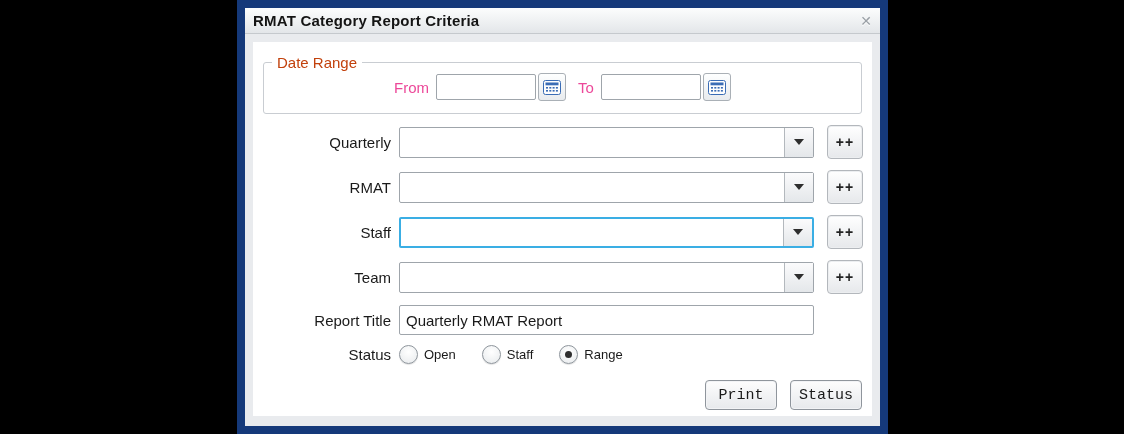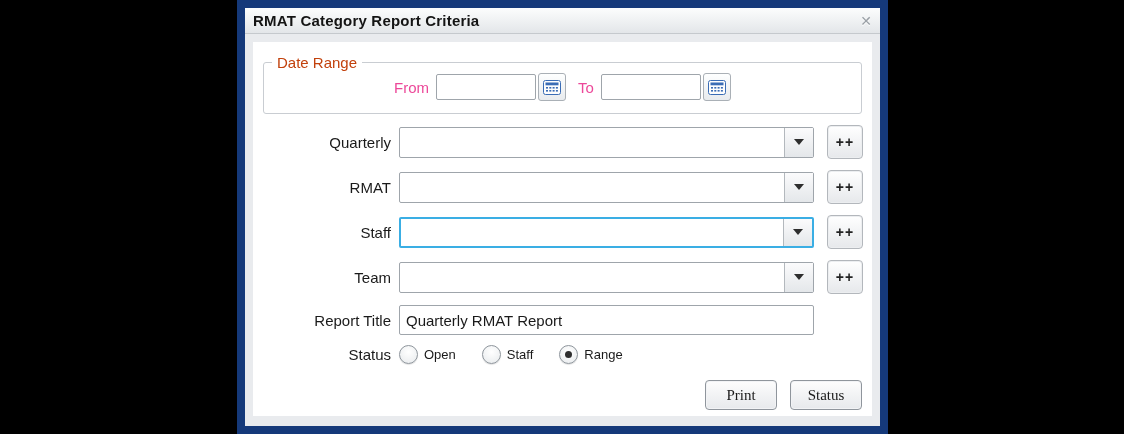--- a/index.html
+++ b/index.html
@@ -168,21 +168,21 @@
   }
   
   .footer{
     display:flex;justify-content:flex-end;
     margin-top:16px;padding-right:4px;
   }
   .btn{
     width:72px;height:30px;
     border:1px solid #8f959c;border-radius:4px;
     background:linear-gradient(#fdfdfd,#e7e9ec);
-    font-family:Liberation Serif, serif;font-size:15px;color:#1a1a1a;
+    font-family:Liberation Mono, monospace;font-size:15px;color:#1a1a1a;
     cursor:pointer;
     box-shadow:0 0 0 1px #f2f3f5 inset;
   }
   .btn + .btn{margin-left:13px;}
 </style>
 </head>
 <body>
 
 <div class="stage">
   <div class="dialog">

